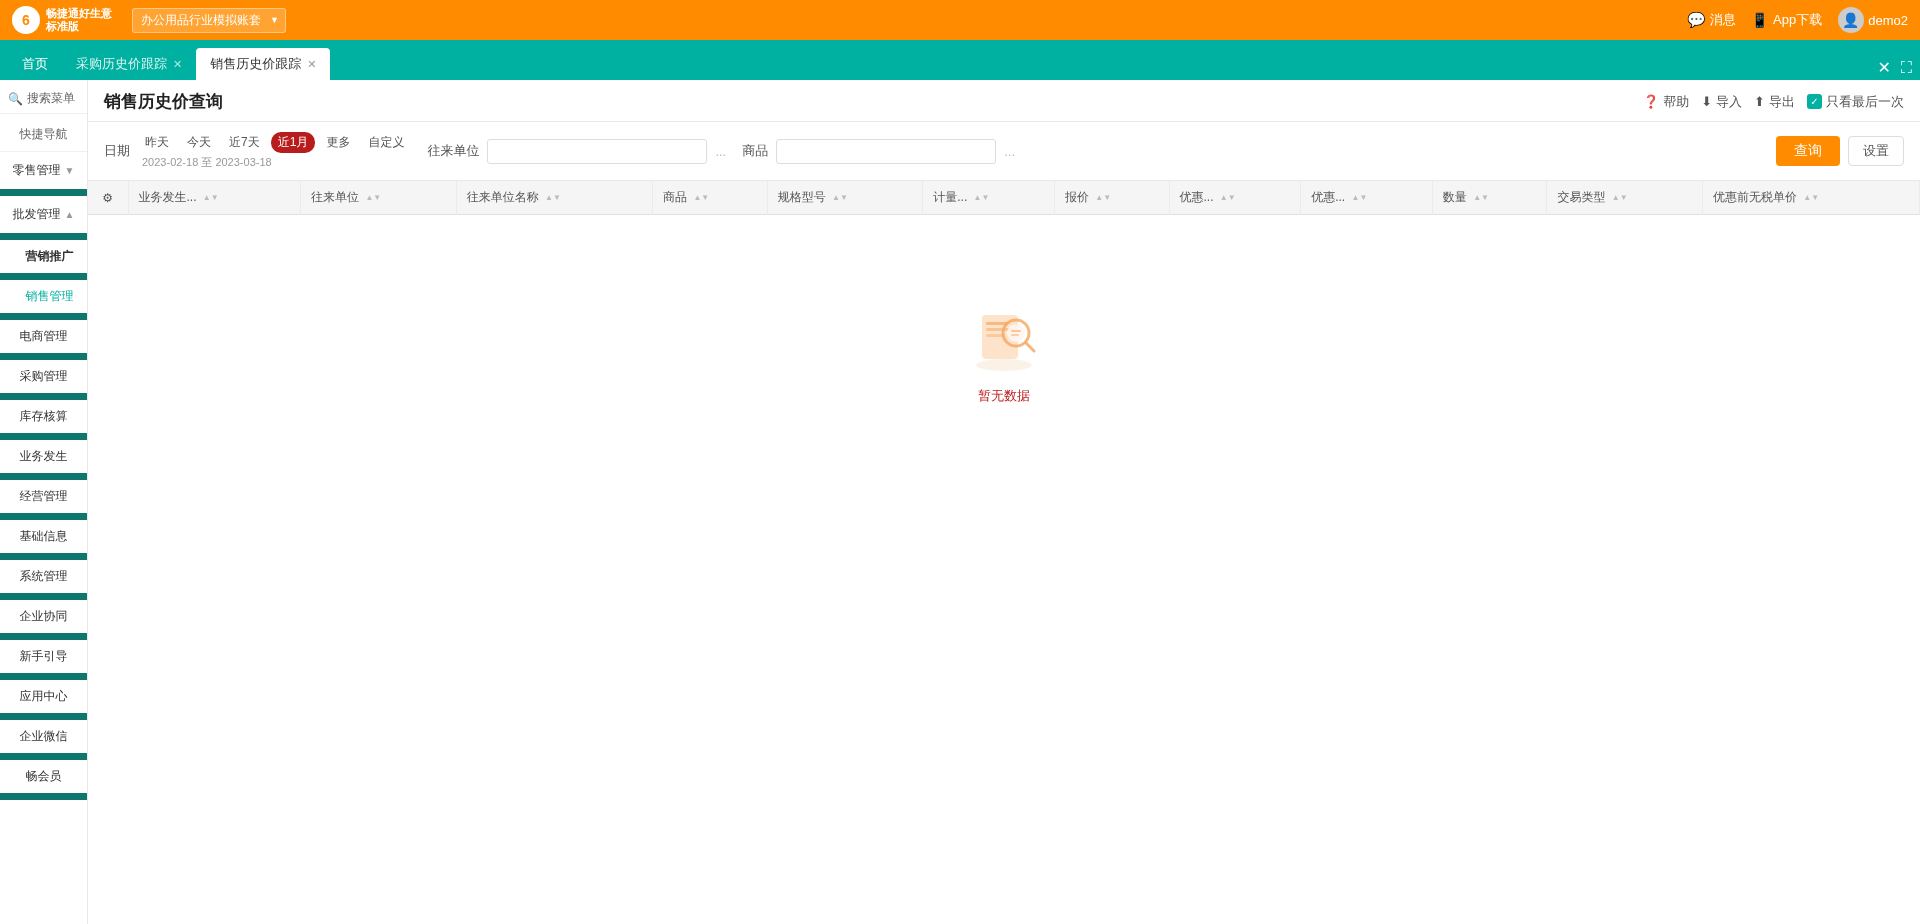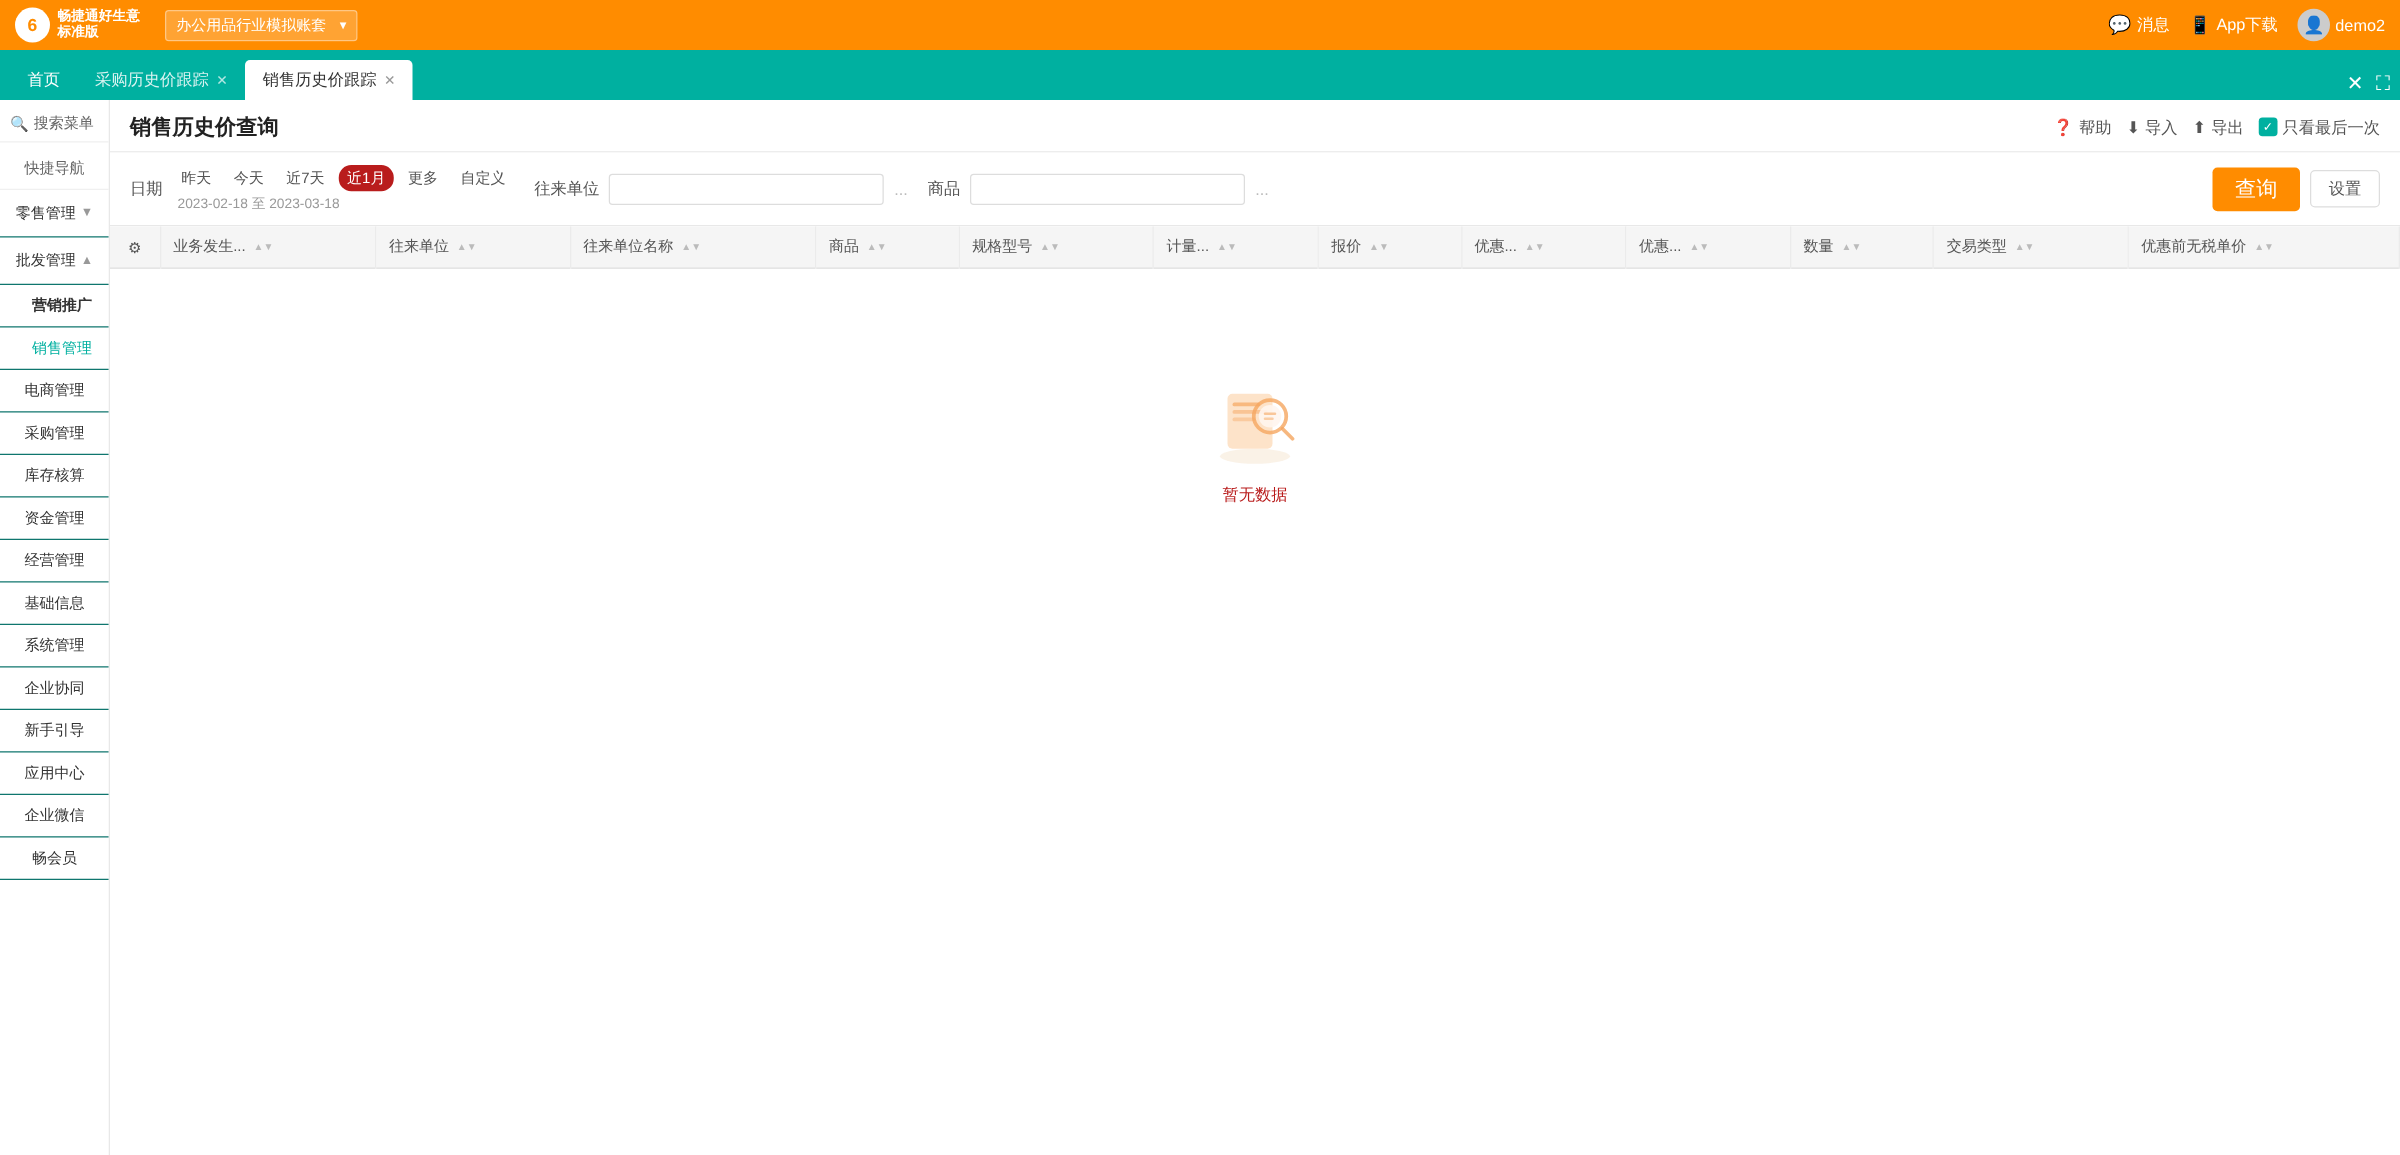--- a/index.html
+++ b/index.html
@@ -177,21 +177,21 @@
     .sidebar-item {
       padding: 8px 4px;
       text-align: center;
       font-size: 12px;
       color: #333;
       cursor: pointer;
       display: flex;
       flex-direction: column;
       align-items: center;
       gap: 2px;
-      border-bottom: 1px solid #0f766e;
+      border-bottom: 7px solid #0f766e;
     }
     .sidebar-item.has-sub {
       flex-direction: row;
       justify-content: center;
       gap: 4px;
       padding: 10px 8px;
     }
     .sidebar-item .arrow { font-size: 10px; color: #999; }
     .sidebar-item.active { color: #00b0a0; }
 
@@ -306,21 +306,21 @@
       display: flex;
       align-items: center;
       gap: 8px;
     }
     .btn-query {
       background: #ff8c00;
       color: white;
       border: none;
       padding: 6px 18px;
       border-radius: 4px;
-      font-size: 17px;
+      font-size: 14px;
       cursor: pointer;
     }
     .btn-settings {
       background: white;
       color: #555;
       border: 1px solid #ddd;
       padding: 5px 14px;
       border-radius: 4px;
       font-size: 13px;
       cursor: pointer;
@@ -466,21 +466,21 @@
     <div class="sidebar-item">
       <span>电商管理</span>
     </div>
     <div class="sidebar-item">
       <span>采购管理</span>
     </div>
     <div class="sidebar-item">
       <span>库存核算</span>
     </div>
     <div class="sidebar-item">
-      <span>资金管理</span>
+      <span>业务发生</span>
     </div>
     <div class="sidebar-item">
       <span>经营管理</span>
     </div>
     <div class="sidebar-item">
       <span>基础信息</span>
     </div>
     <div class="sidebar-item">
       <span>系统管理</span>
     </div>

